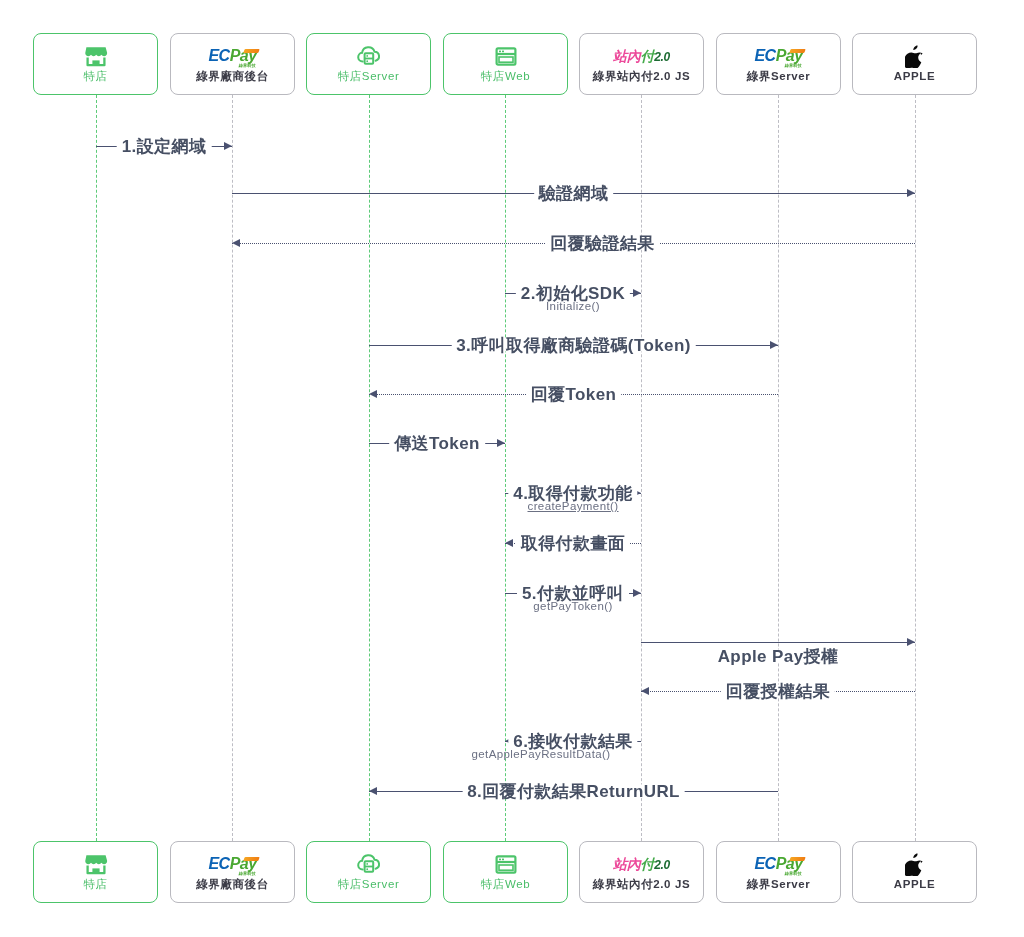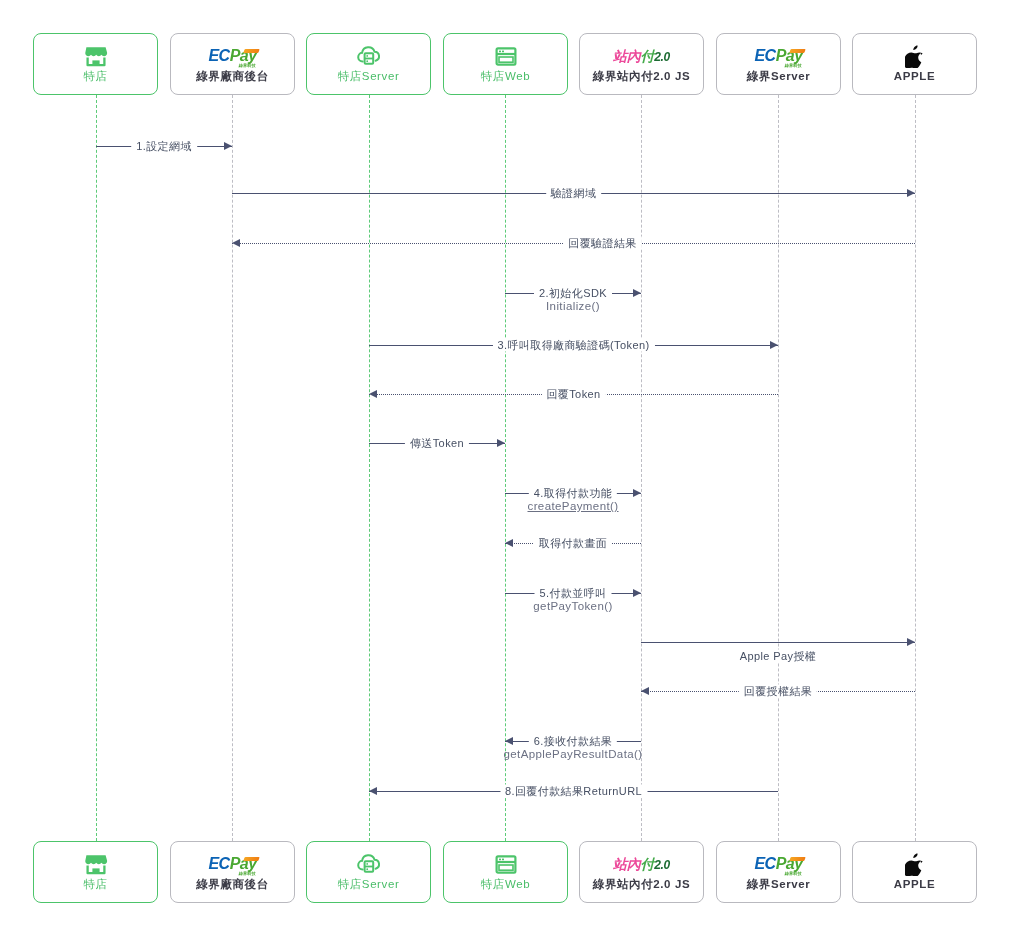--- a/index.html
+++ b/index.html
@@ -113,27 +113,28 @@
     border-top: 4.5px solid transparent;
     border-bottom: 4.5px solid transparent;
   }
   .arrowhead.right { border-left: 8px solid #4a5170; }
   .arrowhead.left  { border-right: 8px solid #4a5170; }
 
   .msg-label {
     position: absolute;
     background: #ffffff;
     padding: 0 5px;
-    font-size: 11px;
+    font-size: 17px;
     color: #464f63;
     letter-spacing: 0.4px;
     white-space: nowrap;
     line-height: 13px;
     transform: translate(-50%, -50%);
     text-align: left;
+    font-weight: bold;
   }
   .msg-sub {
     position: absolute;
     font-size: 11.5px;
     color: #6b7083;
     letter-spacing: 0.4px;
     white-space: nowrap;
     line-height: 13px;
     transform: translate(-50%, 0);
     text-align: center;
@@ -307,17 +308,17 @@
     <div class="msg-sub" style="left: 573px; top: 600px;">getPayToken()</div>
     <div class="msg" style="left: 641px; width: 274px; top: 642px;"></div>
     <div class="arrowhead right" style="top: 638px; left: 907px;"></div>
     <div class="msg-label" style="left: 778px; top: 656px;">Apple Pay授權</div>
     <div class="msg dotted" style="left: 641px; width: 274px; top: 691px;"></div>
     <div class="arrowhead left" style="top: 687px; left: 641px;"></div>
     <div class="msg-label" style="left: 778px; top: 691px;">回覆授權結果</div>
     <div class="msg" style="left: 505px; width: 136px; top: 741px;"></div>
     <div class="arrowhead left" style="top: 737px; left: 505px;"></div>
     <div class="msg-label" style="left: 573px; top: 741px;">6.接收付款結果</div>
-    <div class="msg-sub" style="left: 573px; top: 748px;">getApplePayResultData()</div>
+    <div class="msg-sub" style="left: 541px; top: 748px;">getApplePayResultData()</div>
     <div class="msg" style="left: 369px; width: 409px; top: 791px;"></div>
     <div class="arrowhead left" style="top: 787px; left: 369px;"></div>
     <div class="msg-label" style="left: 573.5px; top: 791px;">8.回覆付款結果ReturnURL</div>
   </div>
 
 </body></html>

